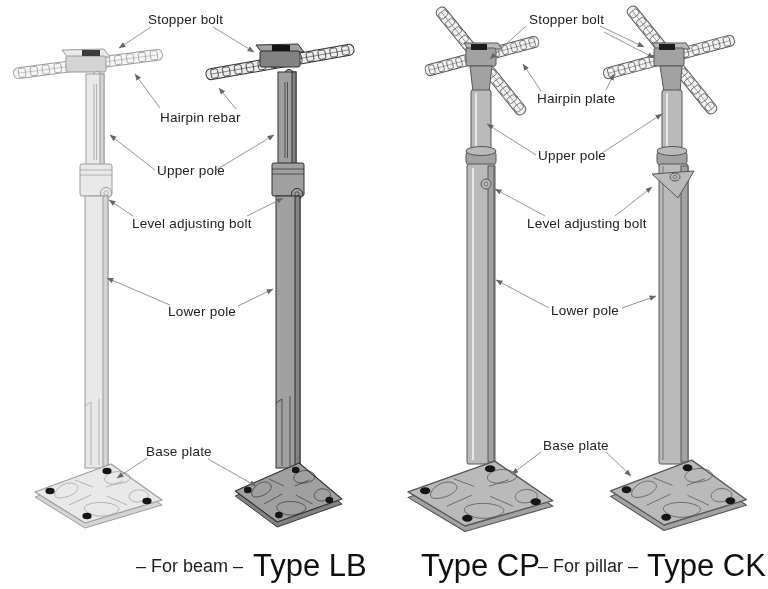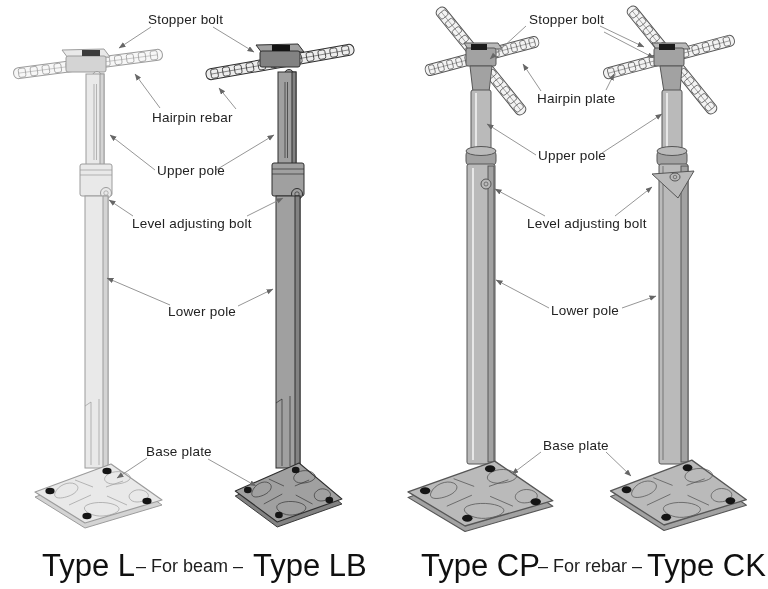--- a/index.html
+++ b/index.html
@@ -175,33 +175,32 @@
     <path class="leader" d="M545,216 L495,189" marker-end="url(#ah)"></path>
     <path class="leader" d="M615,216 L652,187" marker-end="url(#ah)"></path>
     <path class="leader" d="M549,308 L496,280" marker-end="url(#ah)"></path>
     <path class="leader" d="M622,308 L656,296" marker-end="url(#ah)"></path>
     <path class="leader" d="M541,452 L512,474" marker-end="url(#ah)"></path>
     <path class="leader" d="M606,452 L631,476" marker-end="url(#ah)"></path>
   </g>
 </svg>
 
 <div class="lbl" style="left:148px;top:12px">Stopper bolt</div>
-<div class="lbl" style="left:152px;top:110px">Hairpin rebar</div>
+<div class="lbl" style="left:160px;top:110px">Hairpin rebar</div>
 <div class="lbl" style="left:157px;top:163px">Upper pole</div>
 <div class="lbl" style="left:132px;top:216px">Level adjusting bolt</div>
 <div class="lbl" style="left:168px;top:304px">Lower pole</div>
 <div class="lbl" style="left:146px;top:444px">Base plate</div>
 
 <div class="lbl" style="left:529px;top:12px">Stopper bolt</div>
 <div class="lbl" style="left:537px;top:91px">Hairpin plate</div>
 <div class="lbl" style="left:538px;top:148px">Upper pole</div>
 <div class="lbl" style="left:527px;top:216px">Level adjusting bolt</div>
 <div class="lbl" style="left:551px;top:303px">Lower pole</div>
 <div class="lbl" style="left:543px;top:438px">Base plate</div>
 
-<div class="cap" style="left:42px;top:550px">Type L</div>
 <div class="capmid" style="left:136px;top:557px">– For beam –</div>
 <div class="cap" style="left:421px;top:550px">Type CP</div>
 <div class="cap" style="left:253px;top:550px">Type LB</div>
-<div class="capmid" style="left:538px;top:557px">– For rebar –</div>
+<div class="capmid" style="left:538px;top:557px">– For pillar –</div>
 <div class="cap" style="left:647px;top:550px">Type CK</div>
 
 </div>
 
 </body></html>

